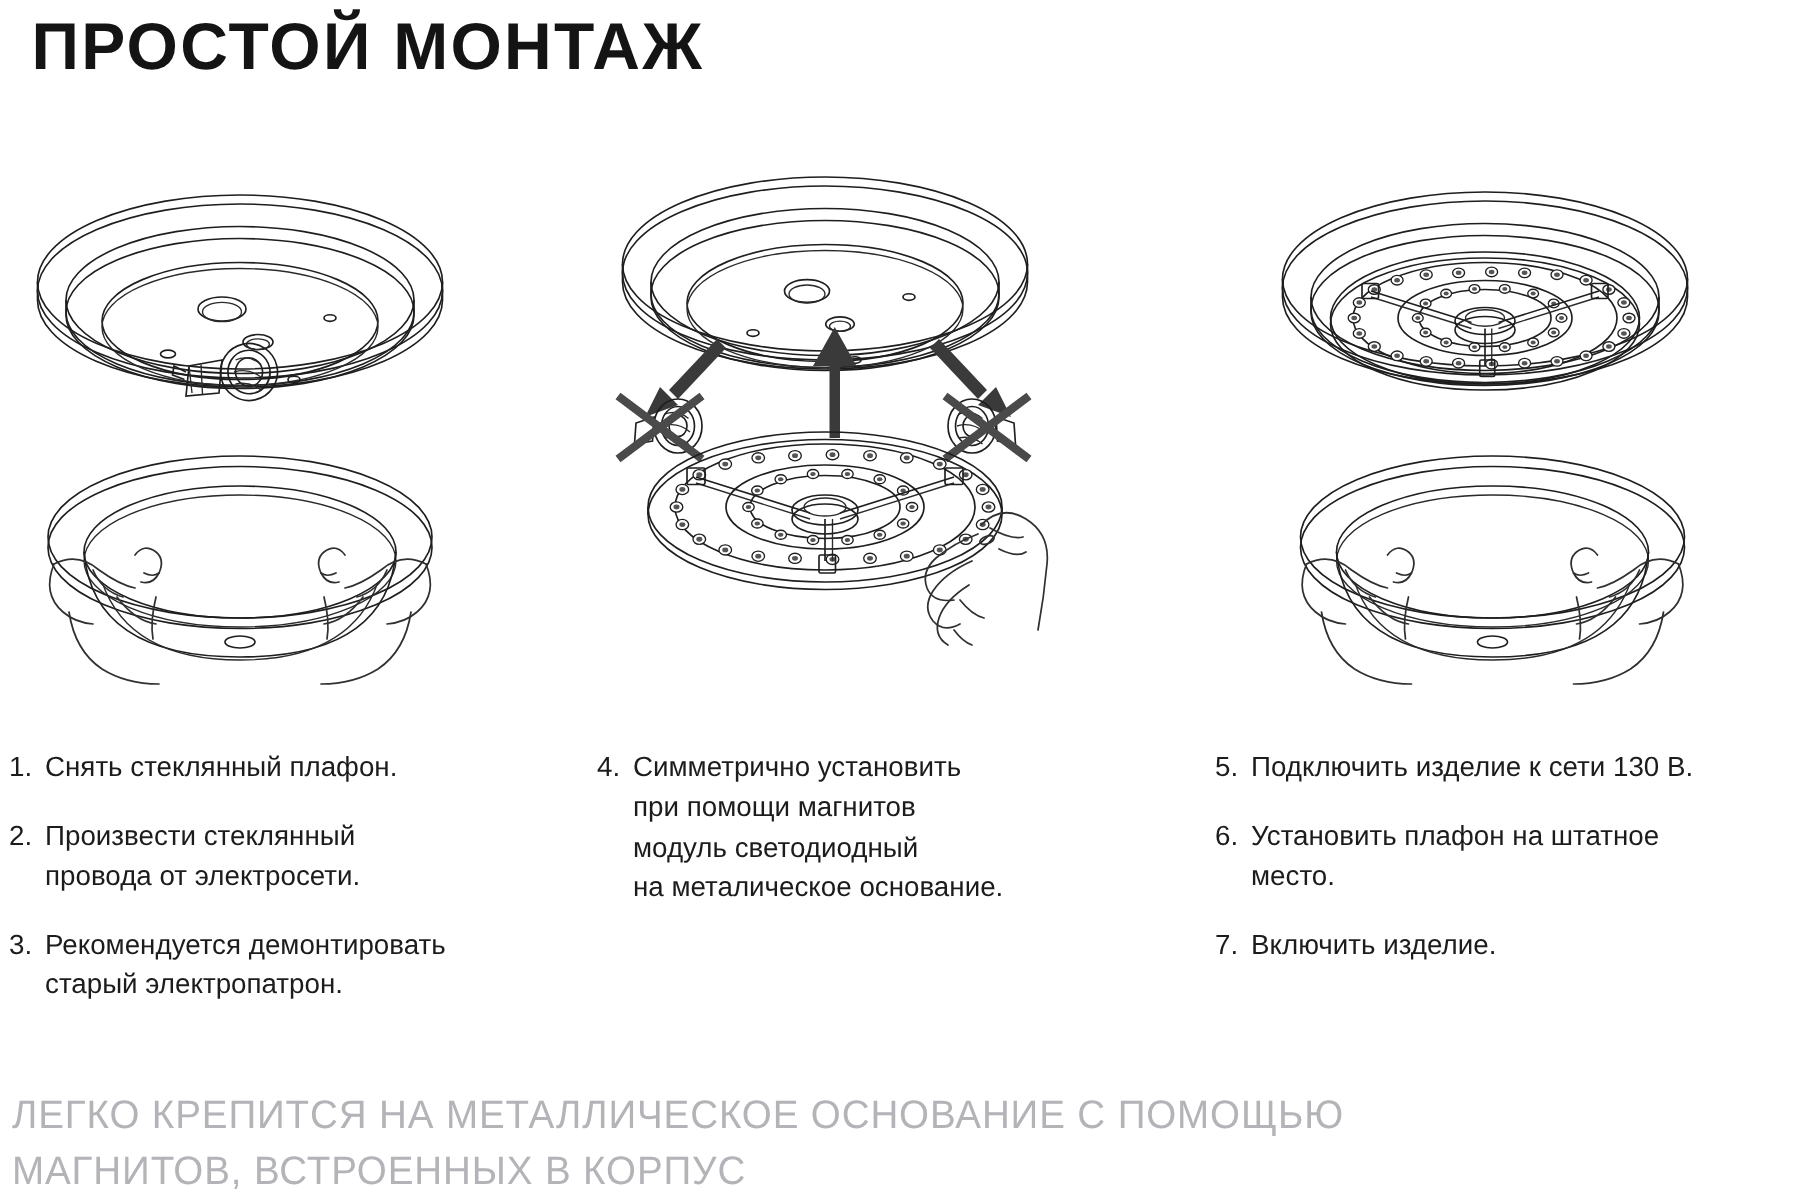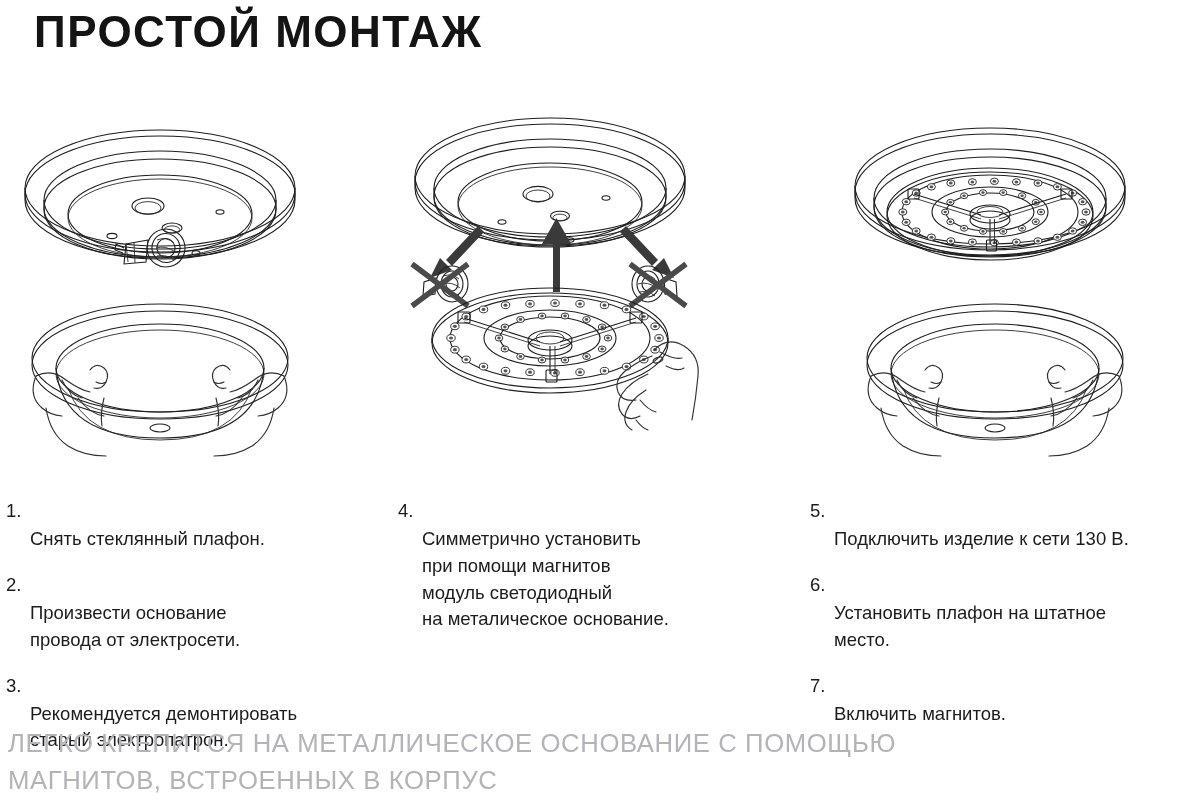--- a/index.html
+++ b/index.html
@@ -9,21 +9,21 @@
     font-family:"Liberation Sans", sans-serif;
     color:#1a1a1a;
     overflow:hidden;
     position:relative;
   }
   .page { position:relative; width:1200px; height:800px; }
 
   
   .title {
     position:absolute;
-    left:34px; top:8px;
+    left:21px; top:8px;
     font-size:44px;
     font-weight:bold;
     letter-spacing:1.5px;
     color:#141414;
     line-height:1.1;
     white-space:nowrap;
   }
 
   
   .illus-band {
@@ -55,21 +55,21 @@
     line-height:1.42;
     color:#1c1c1c;
     margin-bottom:14px;
   }
   .step .num {
     flex:0 0 auto;
     width:24px;
     text-align:left;
     white-space:nowrap;
   }
-  .step .txt { flex:1 1 auto; white-space:pre-line;margin-top:28px; }
+  .step .txt { flex:1 1 auto; white-space:pre-line; }
 
   .step-col.c1 .step:nth-child(1) { margin-bottom:20px; }
   .step-col.c1 .step:nth-child(2) { margin-bottom:20px; }
   .step-col.c2 .step .txt { line-height:1.45; }
   .step-col.c3 .step { margin-bottom:20px; }
 
   
   .footer {
     position:absolute;
     left:8px; top:725px;
@@ -636,21 +636,21 @@
 
   <div class="steps">
 
     <div class="step-col c1">
       <div class="step">
         <span class="num">1.</span>
         <span class="txt">Снять стеклянный плафон.</span>
       </div>
       <div class="step">
         <span class="num">2.</span>
-        <span class="txt">Произвести основание
+        <span class="txt">Произвести стеклянный
 провода от электросети.</span>
       </div>
       <div class="step">
         <span class="num">3.</span>
         <span class="txt">Рекомендуется демонтировать
 старый электропатрон.</span>
       </div>
     </div>
 
     <div class="step-col c2">
@@ -668,21 +668,21 @@
         <span class="num">5.</span>
         <span class="txt">Подключить изделие к сети 130 В.</span>
       </div>
       <div class="step">
         <span class="num">6.</span>
         <span class="txt">Установить  плафон на штатное
 место.</span>
       </div>
       <div class="step">
         <span class="num">7.</span>
-        <span class="txt">Включить магнитов.</span>
+        <span class="txt">Включить изделие.</span>
       </div>
     </div>
   </div>
 
   <div class="footer">ЛЕГКО КРЕПИТСЯ НА МЕТАЛЛИЧЕСКОЕ ОСНОВАНИЕ С ПОМОЩЬЮ
 МАГНИТОВ, ВСТРОЕННЫХ В КОРПУС</div>
 
 </div>
 
 </body></html>

